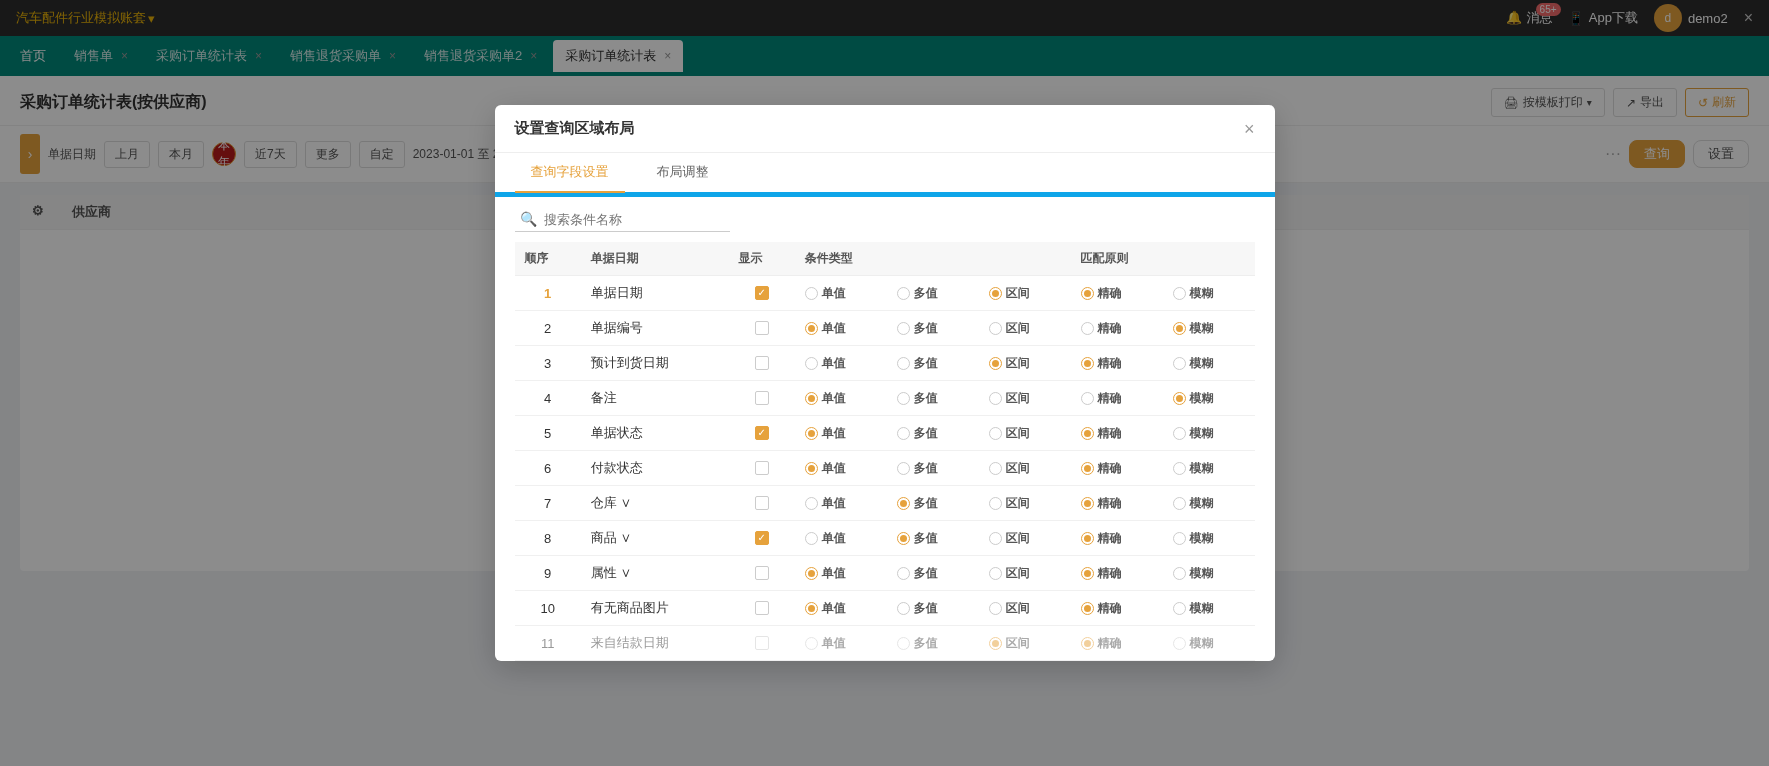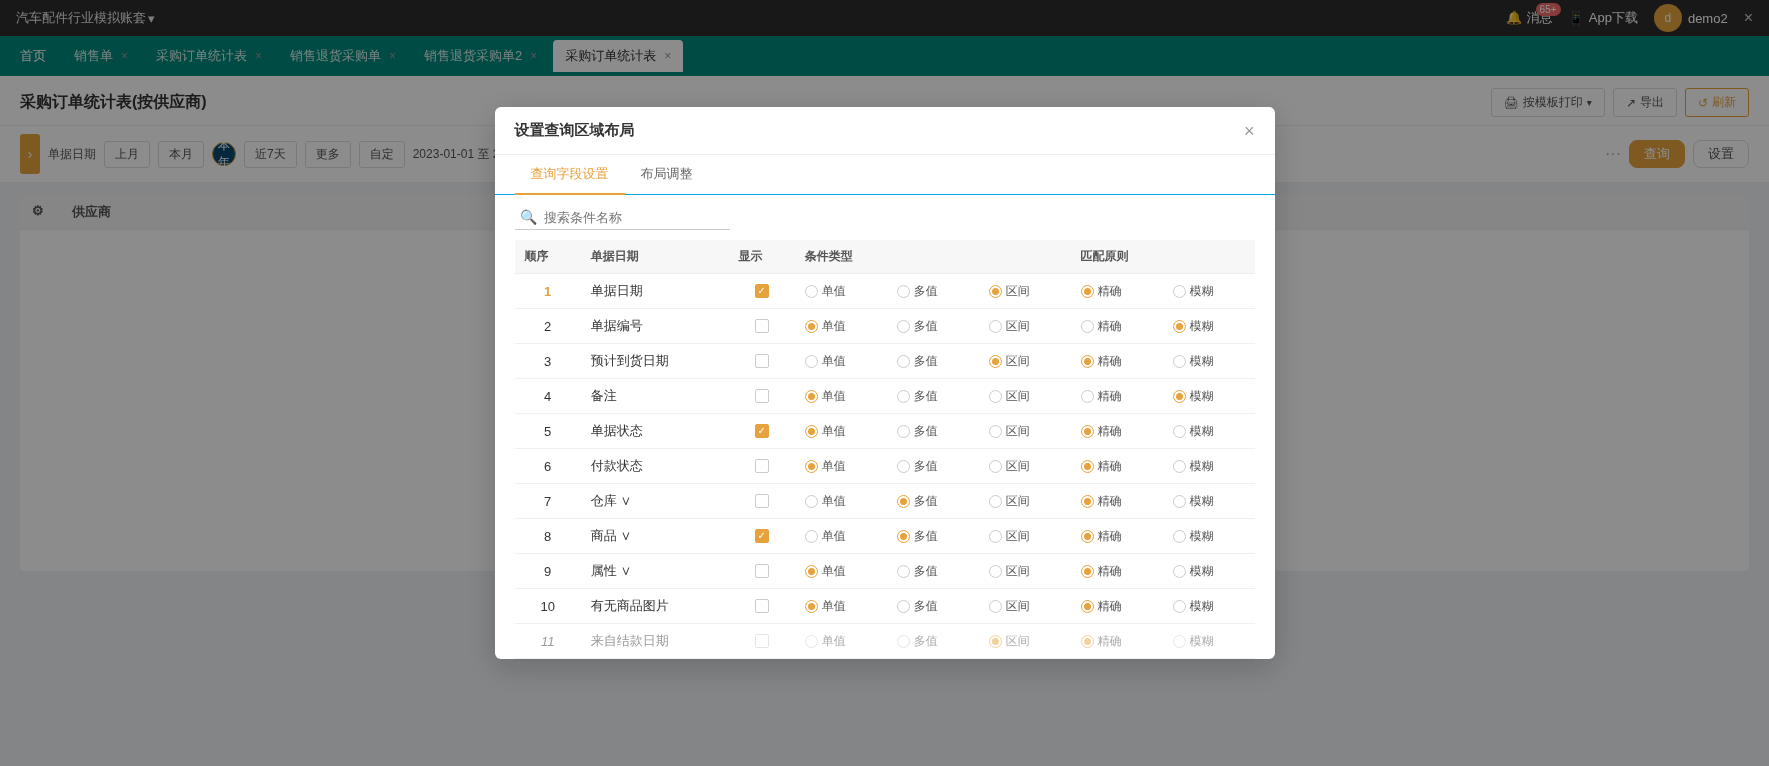--- a/index.html
+++ b/index.html
@@ -8,21 +8,21 @@
     
     .top-bar {
       background: #2d2d2d;
       height: 36px;
       display: flex;
       align-items: center;
       justify-content: space-between;
       padding: 0 16px;
       color: #fff;
     }
-    .top-bar-left { font-size: 13px; color: #e5e5e5; display: flex; align-items: center; gap: 2px; }
+    .top-bar-left { font-size: 13px; color: #eab308; display: flex; align-items: center; gap: 2px; }
     .top-bar-right { display: flex; align-items: center; gap: 16px; font-size: 13px; }
     .top-bar-right .notif { position: relative; cursor: pointer; }
     .badge { background: #f56c6c; color: #fff; border-radius: 8px; font-size: 10px; padding: 1px 4px; position: absolute; top: -6px; right: -8px; }
     .avatar { width: 28px; height: 28px; border-radius: 50%; background: #e6a23c; display: flex; align-items: center; justify-content: center; color: #fff; font-size: 12px; cursor: pointer; }
 
     
     .tab-bar {
       background: #00897b;
       height: 40px;
       display: flex;
@@ -116,21 +116,21 @@
       border-bottom: 1px solid #eee;
       display: flex;
       align-items: center;
       justify-content: space-between;
     }
     .modal-title { font-size: 15px; font-weight: 600; color: #333; }
     .modal-close { cursor: pointer; color: #999; font-size: 18px; line-height: 1; }
     .modal-body { flex: 1; overflow: hidden; display: flex; flex-direction: column; padding: 0; }
 
     
-    .modal-tabs { display: flex; border-bottom: 1px solid #0ea5e9; padding: 0 20px; }
+    .modal-tabs { display: flex; border-bottom: 5px solid #0ea5e9; padding: 0 20px; gap: 16px; }
     .modal-tab {
       padding: 10px 16px;
       cursor: pointer;
       font-size: 13px;
       color: #666;
       border-bottom: 2px solid transparent;
       margin-bottom: -1px;
     }
     .modal-tab.active { color: #e6a23c; border-bottom-color: #e6a23c; font-weight: 500; }
 
@@ -159,21 +159,21 @@
       font-size: 13px;
       color: #333;
       vertical-align: middle;
     }
 
     
     .cb-wrap { display: flex; align-items: center; justify-content: center; }
     .cb { width: 14px; height: 14px; border: 1.5px solid #ccc; border-radius: 2px; cursor: pointer; display: flex; align-items: center; justify-content: center; background: #fff; }
     .cb.checked { background: #e6a23c; border-color: #e6a23c; }
     .cb.checked::after { content: '✓'; color: #fff; font-size: 10px; line-height: 1; }
-    .radio-item { display: flex; align-items: center; gap: 4px; cursor: pointer; font-size: 12px; color: #555; }
+    .radio-item { display: flex; align-items: center; gap: 4px; cursor: pointer; font-size: 12px; color: #555; font-weight: bold; }
     .radio-circle { width: 13px; height: 13px; border-radius: 50%; border: 1.5px solid #ccc; display: flex; align-items: center; justify-content: center; background: #fff; flex-shrink: 0; }
     .radio-circle.selected { border-color: #e6a23c; }
     .radio-circle.selected::after { content: ''; width: 7px; height: 7px; border-radius: 50%; background: #e6a23c; display: block; }
 
     
     .modal-table-wrap::-webkit-scrollbar { width: 5px; }
     .modal-table-wrap::-webkit-scrollbar-track { background: #f1f1f1; }
     .modal-table-wrap::-webkit-scrollbar-thumb { background: #ccc; border-radius: 3px; }
 
     
@@ -265,21 +265,21 @@
       <span>刷新</span>
     </button>
   </div>
 </div>
 
 <div class="filter-bar">
   <button class="sidebar-toggle">›</button>
   <span style="font-size:12px; color:#555;">单据日期</span>
   <button class="filter-btn">上月</button>
   <button class="filter-btn">本月</button>
-  <button class="filter-btn active" style="background:#0c4a6e; color:#fff; border-color:#e6a23c; border-radius:12px; padding:2px 8px;text-align:right;">本年</button>
+  <button class="filter-btn active" style="background:#b91c1c; color:#fff; border-color:#e6a23c; border-radius:12px; padding:2px 8px;text-align:right;">本年</button>
   <button class="filter-btn">近7天</button>
   <button class="filter-btn">更多</button>
   <button class="filter-btn">自定</button>
   <span style="font-size:12px; color:#555;">2023-01-01 至 2023-12-31</span>
   <span style="margin-left:auto; color:#aaa; font-size:16px;">···</span>
   <button class="btn btn-primary" style="padding:4px 14px; font-size:13px;">查询</button>
   <button class="btn btn-default" style="padding:4px 14px; font-size:13px;">设置</button>
 </div>
 
 <div class="main-content">
@@ -716,21 +716,21 @@
                   </div>
                 </td>
                 <td>
                   <div class="radio-item">
                     <div class="radio-circle"></div>
                     <span>模糊</span>
                   </div>
                 </td>
               </tr>
               <tr class="partial-row">
-                <td style="text-align: center; color: rgb(51, 51, 51); font-weight: normal; font-style: italic;">11</td>
+                <td style="text-align: center; color: rgb(51, 51, 51); font-weight: normal;">11</td>
                 <td>来自结款日期</td>
                 <td style="text-align: center;">
                   <div class="cb-wrap">
                     <div class="cb"></div>
                   </div>
                 </td>
                 <td>
                   <div class="radio-item">
                     <div class="radio-circle"></div>
                     <span>单值</span>

